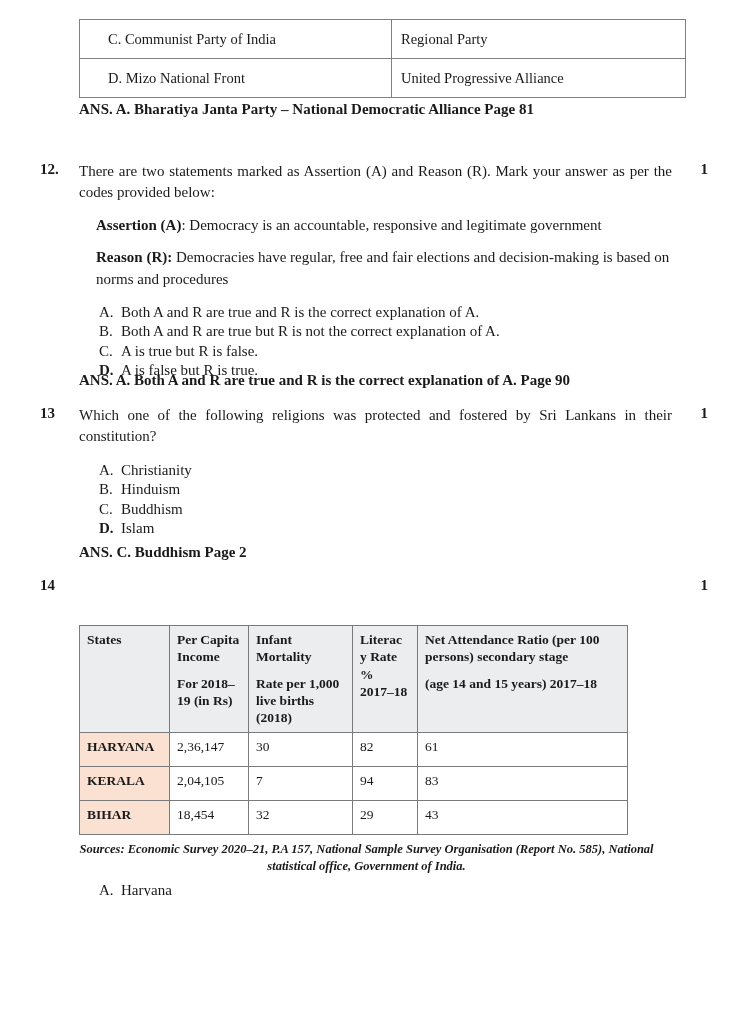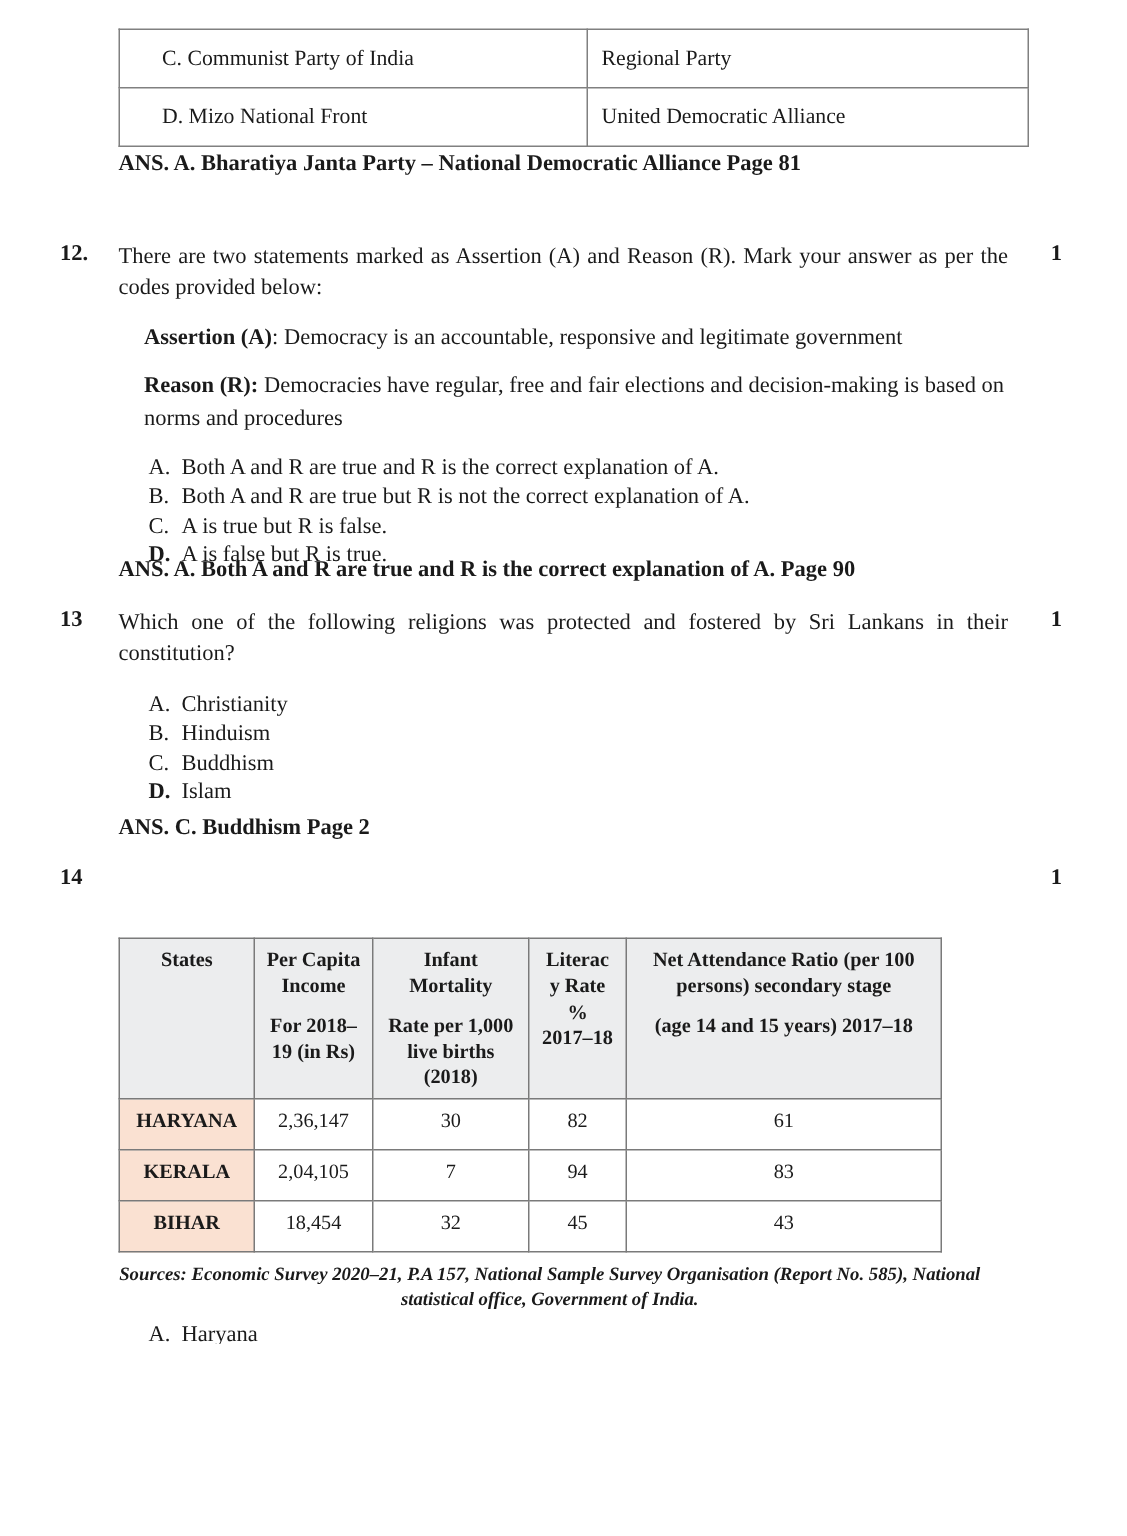--- a/index.html
+++ b/index.html
@@ -113,21 +113,21 @@
     width: 548px;
     border-collapse: collapse;
     table-layout: fixed;
     font-size: 13.5px;
     line-height: 1.28;
   }
   #data-table td {
     border: 1px solid #7a7a7a;
     padding: 5px 7px 6px 7px;
     vertical-align: top;
-    text-align: center;
+    text-align: left;
   }
   #data-table thead td {
     background: #ecedee;
     font-weight: bold;
     height: 92px;
   }
   #data-table tbody td { height: 22px; }
   #data-table tbody td.state {
     background: #fae1d2;
     font-weight: bold;
@@ -169,21 +169,21 @@
 <div class="page">
 
   <table id="top-table" class="tbl">
     <tbody>
       <tr>
         <td class="c-left">C.  Communist Party of India</td>
         <td class="c-right">Regional Party</td>
       </tr>
       <tr>
         <td class="c-left">D.  Mizo National Front</td>
-        <td class="c-right">United Democratic Alliance</td>
+        <td class="c-right">United Progressive Alliance</td>
       </tr>
     </tbody>
   </table>
 
   <div class="ans" style="top:101px;">ANS. A. Bharatiya Janta Party – National Democratic Alliance Page 81</div>
 
   <div class="qblock" style="top:161px;">
     <div class="qnum">12.</div>
     <div class="marks">1</div>
     <div class="qtext">There are two statements marked as Assertion (A) and Reason (R). Mark your answer as per the codes provided below:</div>
@@ -295,21 +295,21 @@
         <td class="state">KERALA</td>
         <td>2,04,105</td>
         <td>7</td>
         <td>94</td>
         <td>83</td>
       </tr>
       <tr>
         <td class="state">BIHAR</td>
         <td>18,454</td>
         <td>32</td>
-        <td>45</td>
+        <td>29</td>
         <td>43</td>
       </tr>
     </tbody>
   </table>
 
   <div id="sources">Sources: Economic Survey 2020–21, P.A 157, National Sample Survey Organisation (Report No. 585), National statistical office, Government of India.</div>
 
   <div class="opts" style="position:absolute; left:40px; top:881px; width:600px;">
     <div class="opt">
       <span class="opt-letter">A.</span>

